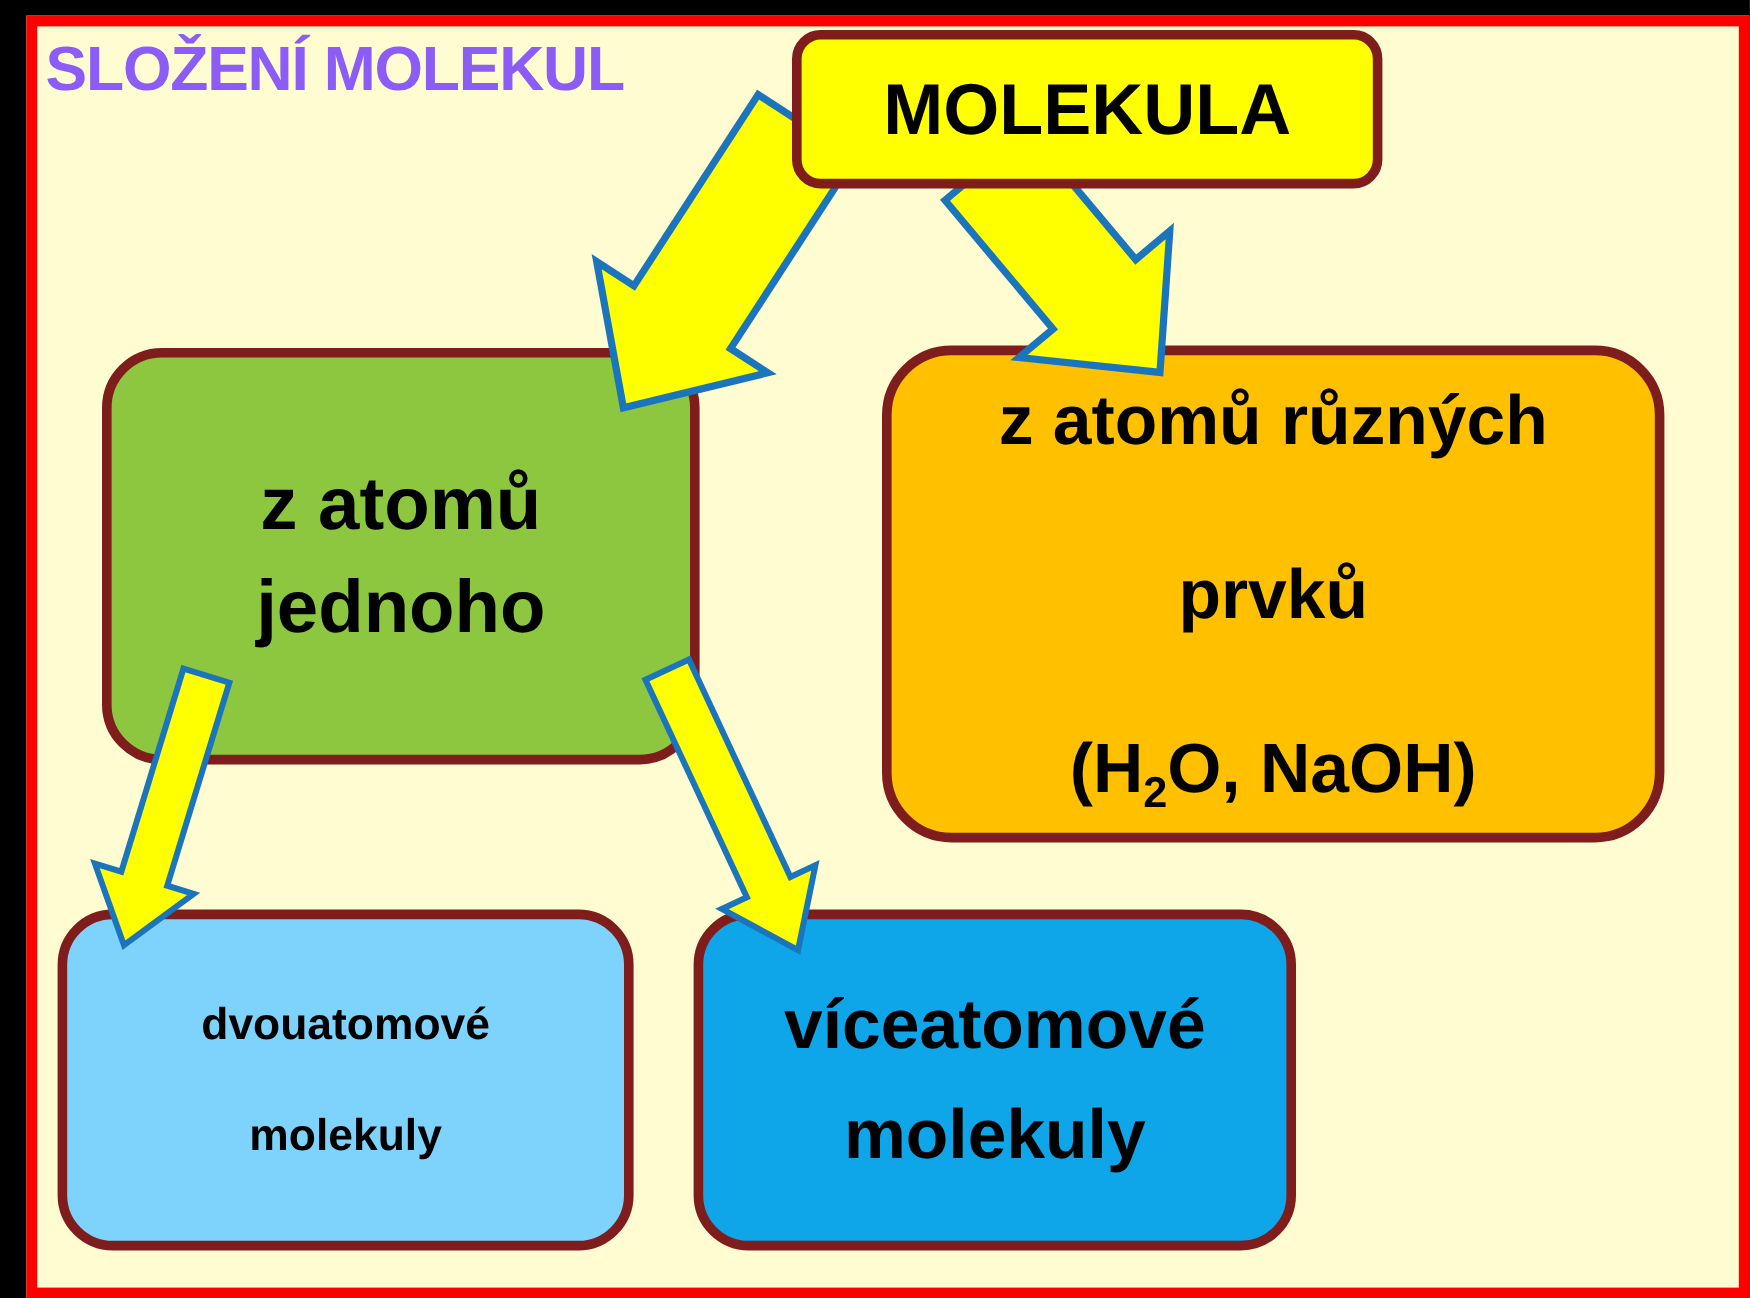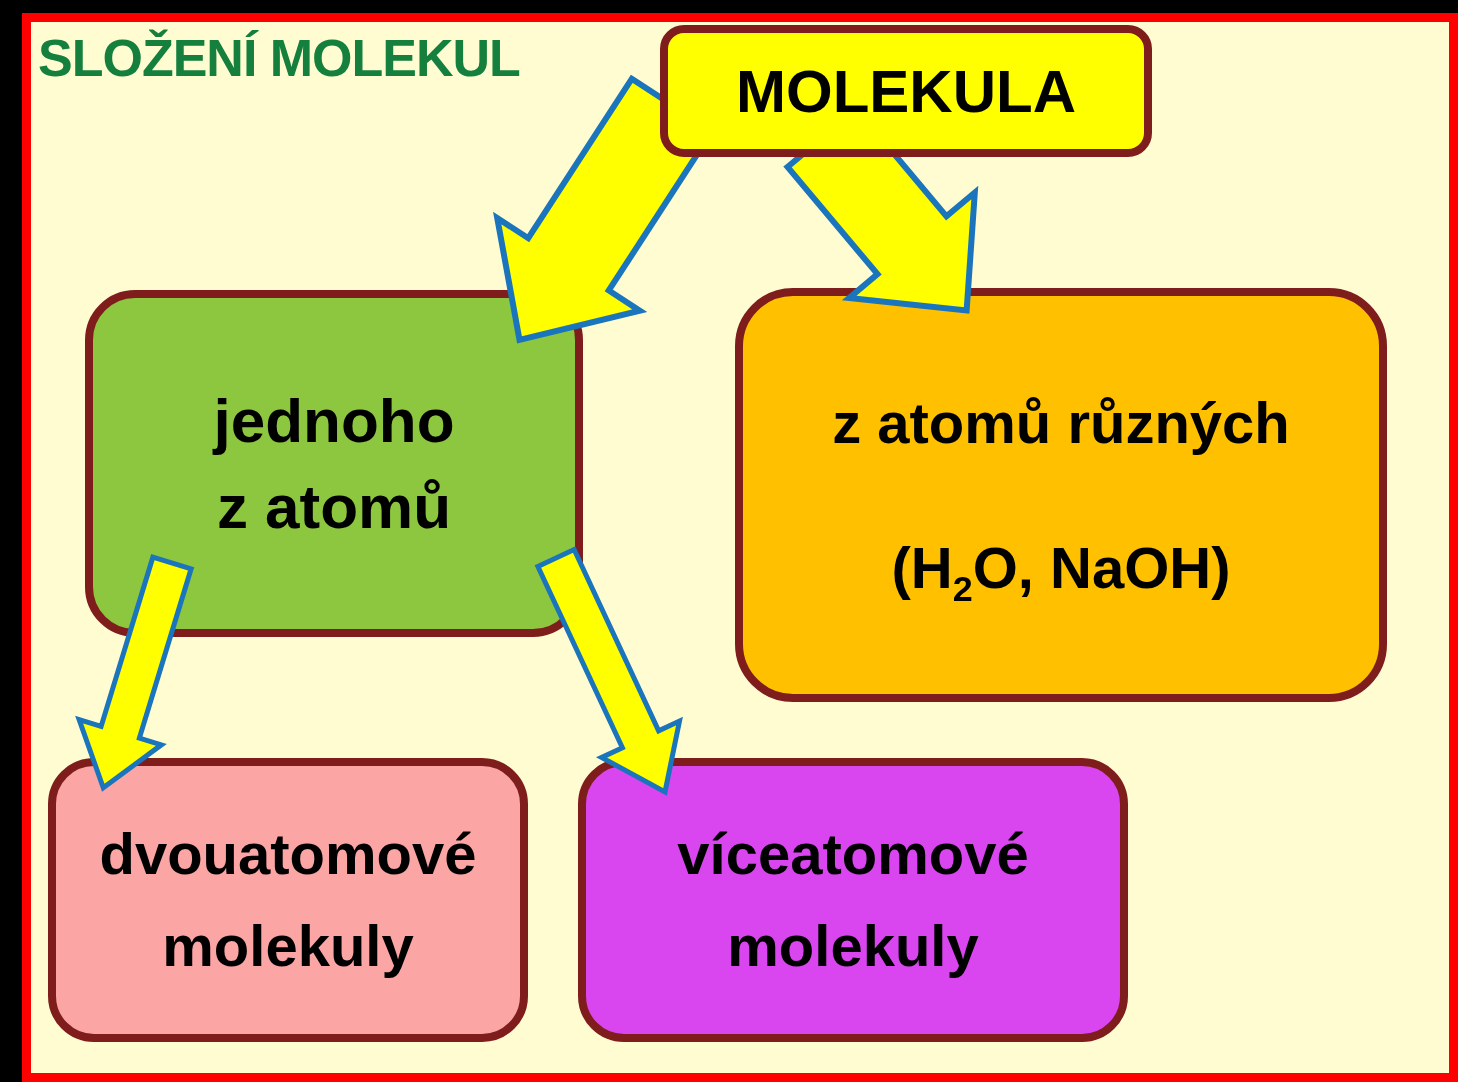--- a/index.html
+++ b/index.html
@@ -1,61 +1,62 @@
 <!DOCTYPE html>
 <html><head>
 <meta charset="utf-8">
 <style>
   html,body{margin:0;padding:0;background:#000;}
   #canvas{position:relative;width:1458px;height:1082px;background:#000;overflow:hidden;
           font-family:"Liberation Sans","DejaVu Sans",sans-serif;font-weight:bold;}
   #frame{position:absolute;left:22px;top:13px;width:1436px;height:1069px;box-sizing:border-box;
          border:9px solid #FF0000;background:#FFFCD2;z-index:0;}
-  #title{position:absolute;left:38px;top:28px;font-size:52px;color:#15803d;z-index:1;
+  #title{position:absolute;left:38px;top:28px;font-size:52px;color:#8b5cf6;z-index:1;
          letter-spacing:-1px;white-space:nowrap;}
   .box{position:absolute;box-sizing:border-box;border:8px solid #7f1d1d;
        display:flex;flex-direction:column;align-items:center;justify-content:center;
        text-align:center;color:#000;z-index:1;}
   #molekula-box{left:660px;top:25px;width:492px;height:132px;border-radius:24px;
                 background:#FFFF00;font-size:60px;z-index:3;}
   #one-element-box{left:85px;top:290px;width:498px;height:347px;border-radius:50px;
                    background:#8DC63F;font-size:62px;}
   #one-element-box .line{line-height:86px;}
   #different-elements-box{left:735px;top:288px;width:652px;height:414px;border-radius:58px;
                           background:#FFC000;font-size:58px;gap:44px;}
   #different-elements-box .line{line-height:101px;}
   #diatomic-box{left:48px;top:758px;width:480px;height:284px;border-radius:46px;
-                background:#fca5a5;font-size:58px;}
-  #polyatomic-box{left:578px;top:758px;width:550px;height:284px;border-radius:46px;
-                  background:#d946ef;font-size:58px;}
+                background:#7dd3fc;font-size:37px;}
+  #polyatomic-box{left:578px;top:758px;width:502px;height:284px;border-radius:46px;
+                  background:#0ea5e9;font-size:58px;}
   #diatomic-box .line,#polyatomic-box .line{line-height:92px;}
   .red-text{color:#FF0000;}
   sub{font-size:0.62em;line-height:0;}
   #arrow-layer{position:absolute;left:0;top:0;z-index:2;pointer-events:none;}
 </style>
 </head>
 <body>
 
 <div id="canvas">
 
   <div id="frame"></div>
 
   <div id="title">SLOŽENÍ MOLEKUL</div>
 
   <div class="box" id="molekula-box">
     <div class="line">MOLEKULA</div>
   </div>
 
   <div class="box" id="one-element-box">
+    <div class="line">z atomů</div>
     <div class="line">jednoho</div>
-    <div class="line">z atomů</div>
   </div>
 
   <div class="box" id="different-elements-box">
     <div class="line">z atomů různých</div>
+    <div class="line">prvků</div>
     <div class="line formula"><span>(H</span><sub>2</sub><span>O, NaOH)</span></div>
   </div>
 
   <div class="box" id="diatomic-box">
     <div class="line">dvouatomové</div>
     <div class="line">molekuly</div>
   </div>
 
   <div class="box" id="polyatomic-box">
     <div class="line">víceatomové</div>

